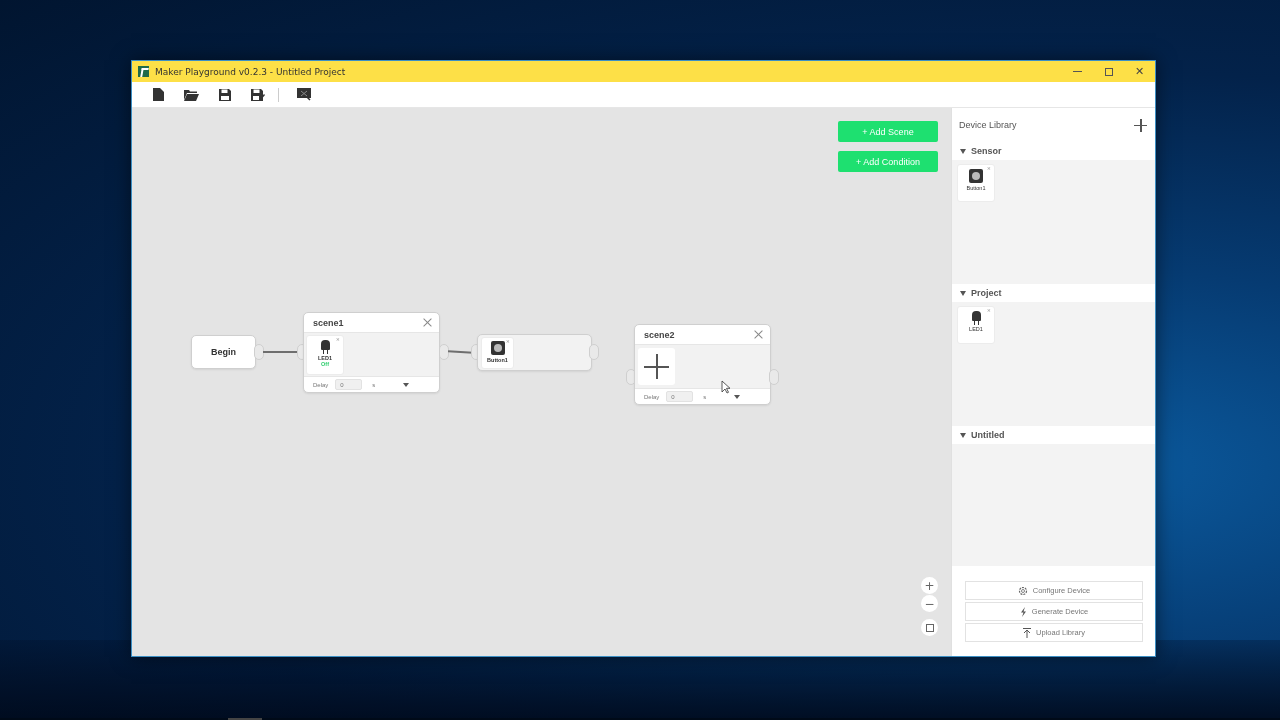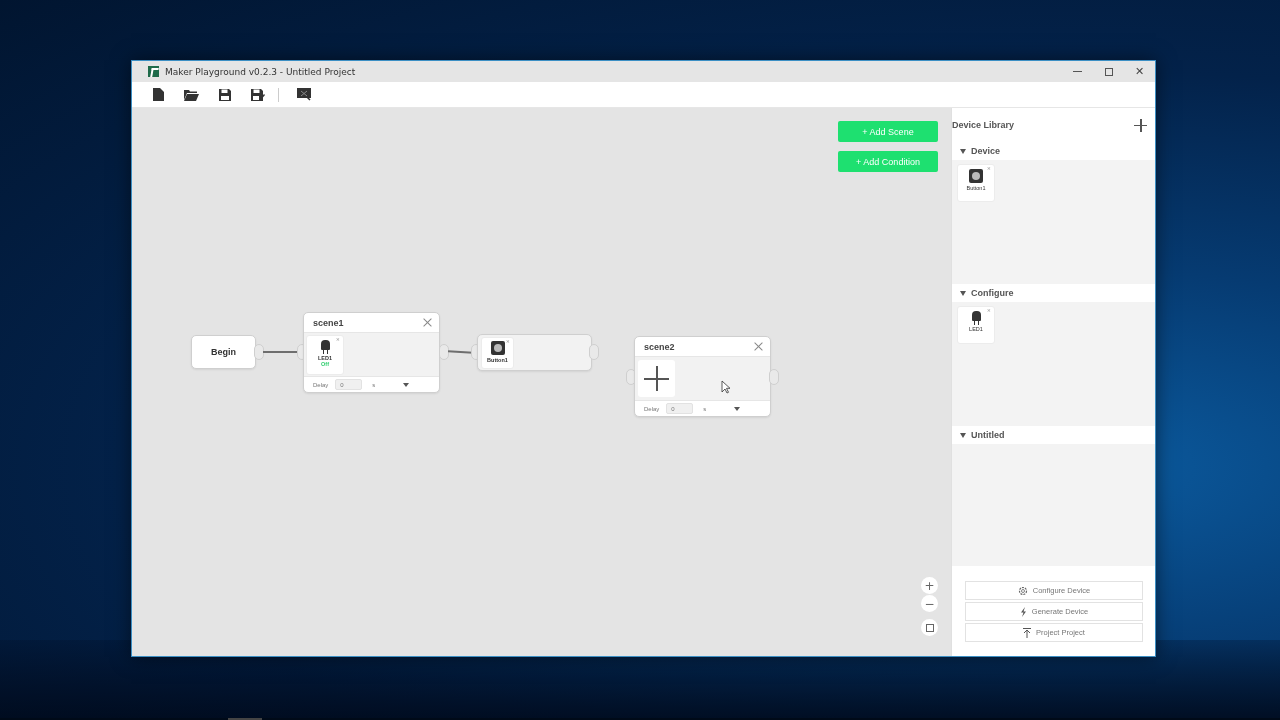--- a/index.html
+++ b/index.html
@@ -17,22 +17,22 @@
     position: absolute; bottom: 0; left: 0; width: 1280px; height: 2px; background: #000a18;
   }
   .taskbar-hint .seg { position: absolute; left: 228px; width: 34px; height: 2px; background: #444; }
 
   .window {
     position: absolute; left: 131px; top: 60px; width: 1025px; height: 597px;
     background: #fff; border: 1px solid #3c8fc4;
     box-shadow: 0 0 18px rgba(0,0,0,0.5);
   }
   .titlebar {
-    height: 21px; display: flex; align-items: center; padding-left: 16px;
-    background: #e5e5e5;
+    height: 21px; display: flex; align-items: center; padding-left: 6px;
+    background: #fde047;
   }
   .app-icon {
     width: 11px; height: 11px; background: #1f6b4a; position: relative; margin-right: 6px;
   }
   .app-icon::after {
     content: ""; position: absolute; left: 3px; top: 2px; width: 5px; height: 7px;
     border-left: 2px solid #fff; border-top: 2px solid #fff; transform: skewX(-10deg);
   }
   .title-text { font-size: 9px; color: #333; }
   .win-controls { margin-left: auto; display: flex; height: 21px; }
@@ -124,22 +124,22 @@
 
   .zoom-ctl {
     position: absolute; left: 789px; width: 17px; height: 17px; border-radius: 50%; background: #fff;
     display: flex; align-items: center; justify-content: center; color: #666; font-size: 12px; line-height: 1;
   }
 
   .cursor { position: absolute; left: 589px; top: 272px; }
 
   
   .lib-header {
-    height: 34px; display: flex; align-items: center; padding-right: 8px;
-    font-weight: bold; font-size: 9px; color: #555; font-family: "Liberation Sans", sans-serif;
+    height: 34px; display: flex; align-items: center; padding-left: 7px; padding-right: 8px;
+    font-weight: normal; font-size: 9px; color: #555; font-family: "Liberation Sans", sans-serif;
   }
   .lib-add { margin-left: auto; width: 13px; height: 13px; position: relative; }
   .lib-add::before { content: ""; position: absolute; left: 6px; top: 0; width: 1.5px; height: 13px; background: #555; }
   .lib-add::after { content: ""; position: absolute; left: 0; top: 6px; width: 13px; height: 1.5px; background: #555; }
   .cat-header {
     height: 18px; display: flex; align-items: center; padding-left: 8px; font-weight: bold; font-size: 9px;
     color: #555; font-family: "Liberation Sans", sans-serif; background: #fff;
   }
   .cat-arrow { width: 0; height: 0; border-left: 3.5px solid transparent; border-right: 3.5px solid transparent; border-top: 5px solid #555; margin-right: 5px; }
   .cat-body { background: #f3f3f3; position: relative; }
@@ -258,21 +258,21 @@
           <span class="x">×</span>
           <div class="btn-glyph">
               <span></span>
             </div>
           <span class="dev-label">Button1</span>
         </div>
       </div>
       <div class="port" style="left:457px; top:236px;"></div>
 
       <div class="port" style="left:494px; top:261px;"></div>
-      <div class="node scene-node" style="left:502px; top:228px;">
+      <div class="node scene-node" style="left:502px; top:216px;">
         <div class="scene-header">
           <span>scene2</span>
           <span class="scene-close"></span>
         </div>
         <div class="scene-body">
           <div class="plus-tile"></div>
         </div>
         <div class="scene-footer">
           <span>Delay</span>
           <div class="delay-input">0</div>
@@ -298,35 +298,35 @@
     </div>
 
     <div class="side">
       <div class="lib-header">
         <span>Device Library</span>
         <span class="lib-add"></span>
       </div>
 
       <div class="cat-header">
         <span class="cat-arrow"></span>
-        <span>Device</span>
+        <span>Sensor</span>
       </div>
       <div class="cat-body" style="height:124px;">
         <div class="dev-tile" style="left:5px; top:4px; height:38px;">
           <span class="x">×</span>
           <div class="btn-glyph">
               <span></span>
             </div>
           <span class="dev-label" style="font-weight:normal">Button1</span>
         </div>
       </div>
 
       <div class="cat-header">
         <span class="cat-arrow"></span>
-        <span>Configure</span>
+        <span>Project</span>
       </div>
       <div class="cat-body" style="height:124px;">
         <div class="dev-tile" style="left:5px; top:4px; height:38px;">
           <span class="x">×</span>
           <div class="led-glyph">
             <div class="bulb"></div>
               <div class="leg" style="left:2px"></div>
               <div class="leg" style="left:6px"></div>
           </div>
           <span class="dev-label" style="font-weight:normal">LED1</span>
@@ -349,17 +349,17 @@
       <div class="action-btn" style="top:494px;">
         <svg width="7" height="10" viewBox="0 0 7 10">
             <path d="M5 0L1 5.5h2.5L2 10l4-5.5H3.5z" fill="#555"></path>
           </svg>
         <span>Generate Device</span>
       </div>
       <div class="action-btn" style="top:515px;">
         <svg width="8" height="10" viewBox="0 0 8 10">
             <path d="M0 0.5h8M4 2v8M1 5l3-3 3 3" stroke="#555" stroke-width="1" fill="none"></path>
           </svg>
-        <span>Project Project</span>
+        <span>Upload Library</span>
       </div>
     </div>
   </div>
 </div>
 
 </body></html>

